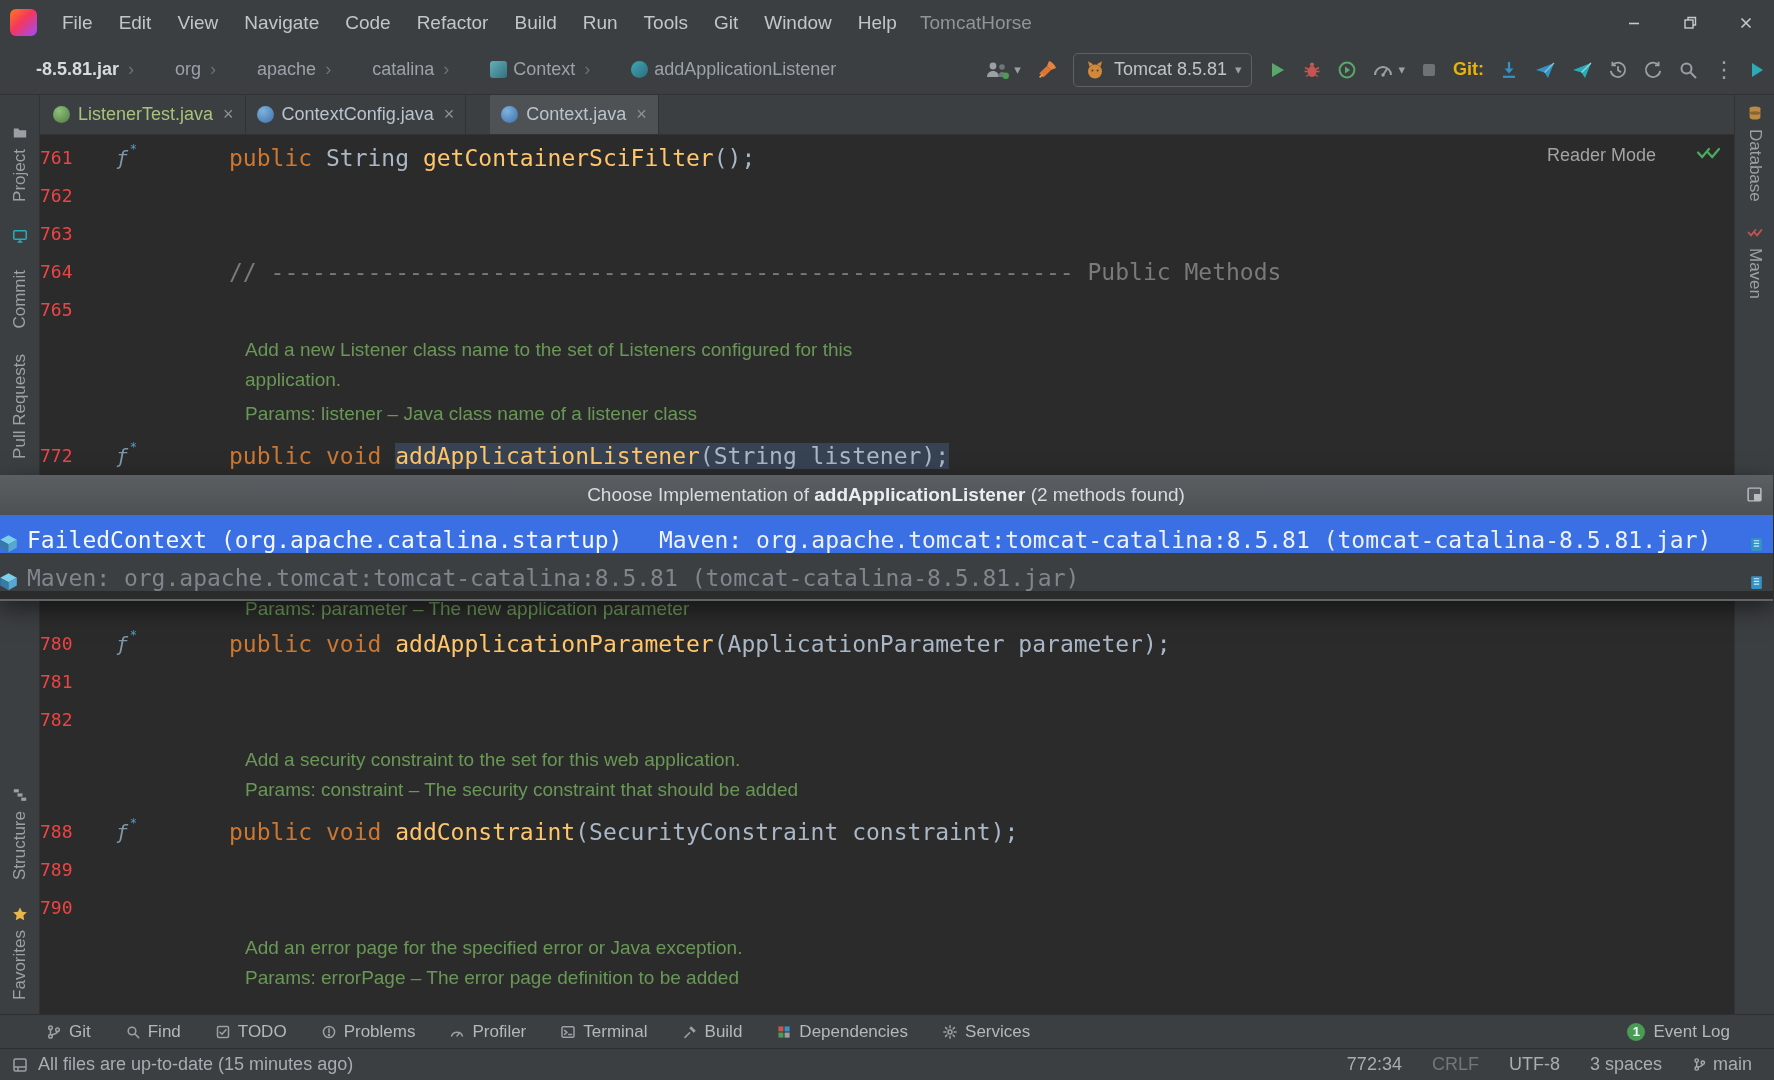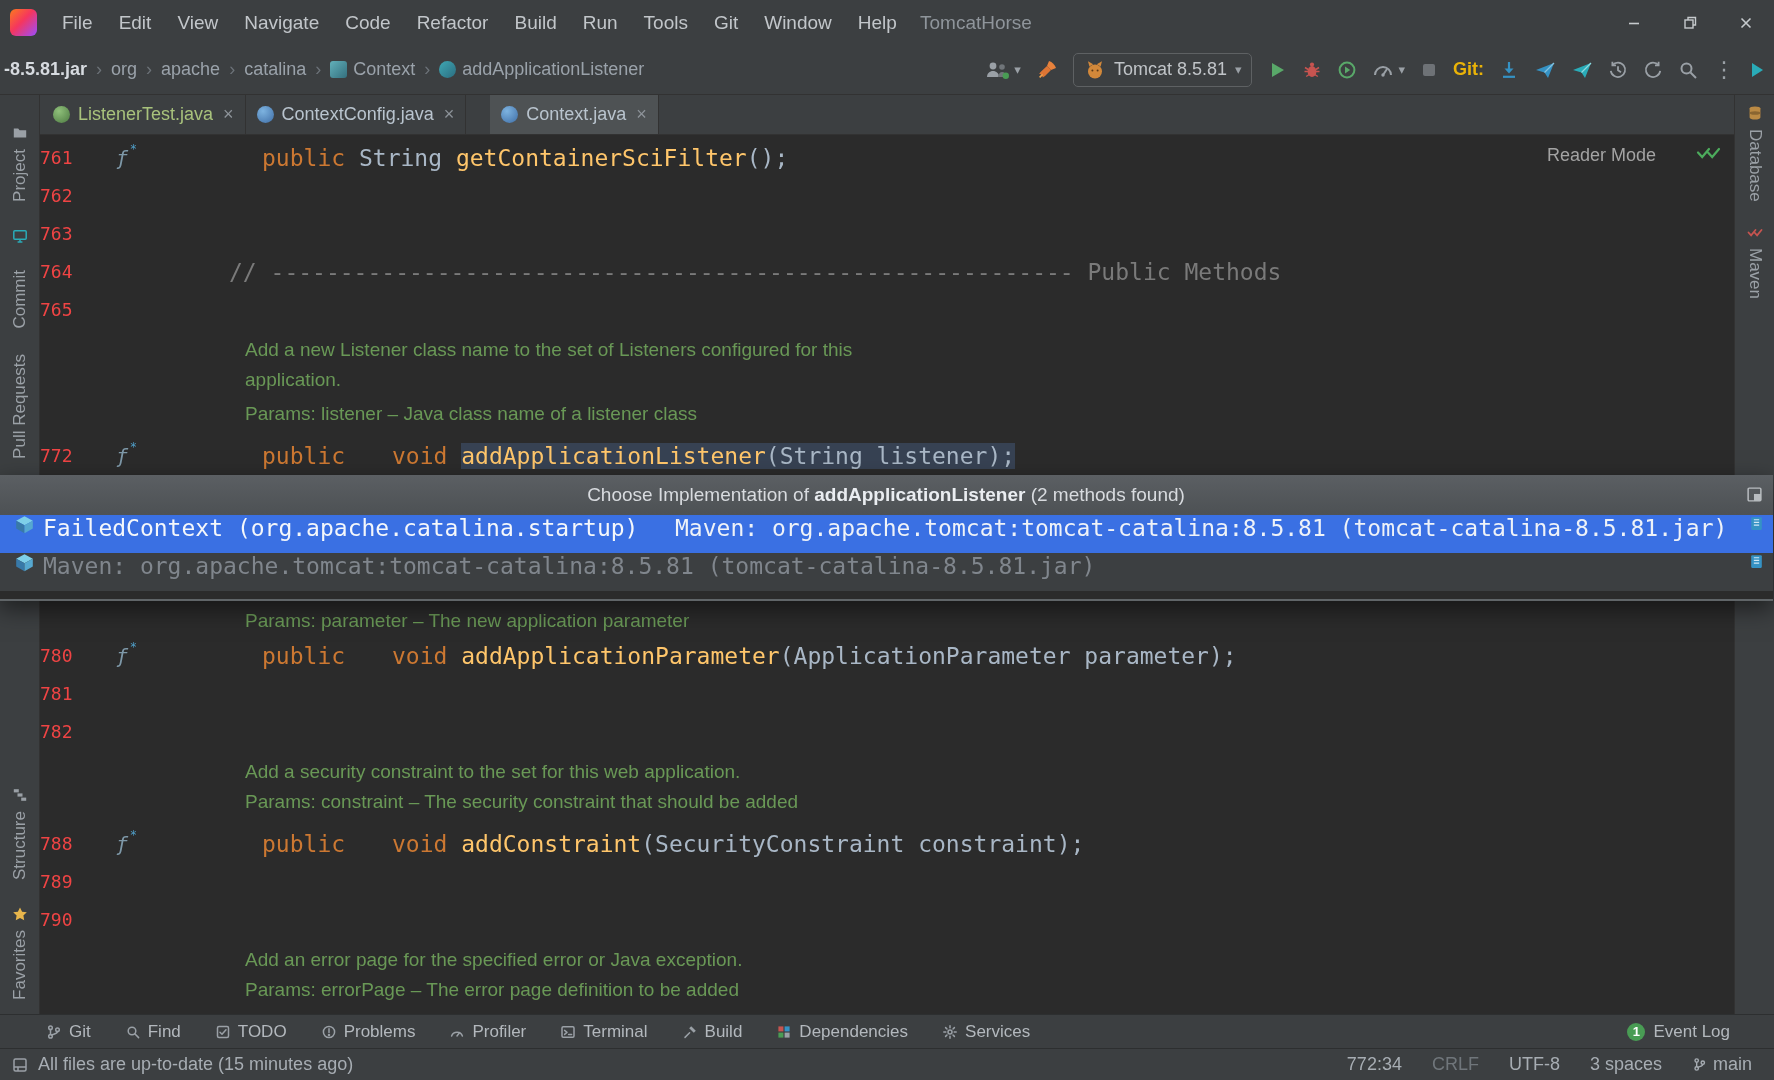--- a/index.html
+++ b/index.html
@@ -19,21 +19,21 @@
     background:linear-gradient(135deg,#fc7a1e 0%,#f5365e 45%,#9a4dff 100%);}
   .menu-items{display:flex;align-items:center;}
   .menu-item{font-size:19px;color:#c2c6ca;padding:0 13px;white-space:nowrap;}
   .win-title{position:absolute;left:920px;top:50%;transform:translateY(-50%);font-size:19px;color:#8f959b;}
   .win-controls{position:absolute;right:0;top:0;height:45px;display:flex;}
   .win-btn{width:56px;height:45px;display:flex;align-items:center;justify-content:center;}
 
   
   .navbar{height:50px;background:var(--panel-bg);display:flex;align-items:center;padding:0 10px 0 4px;border-bottom:1px solid #323232;}
   .breadcrumbs{display:flex;align-items:center;gap:9px;font-size:18px;color:#9aa2aa;white-space:nowrap;}
-  .bc-item{display:flex;align-items:center;gap:6px;}
+  .bc-item{display:flex;align-items:center;gap:6px;margin-left:32px;}
   .bc-item.bold{color:#d7dbe0;font-weight:700;}
   .bc-sep{color:#6c7278;}
   .bc-ico{display:inline-block;width:17px;height:17px;border-radius:3px;}
   .interface-icon{background:linear-gradient(135deg,#62b0ba,#34707e);}
   .method-icon{background:linear-gradient(135deg,#3fa8b4,#2b6d80);border-radius:50%;}
   .toolbar{margin-left:auto;display:flex;align-items:center;gap:15px;}
   .tb-group{display:flex;align-items:center;gap:4px;}
   .chev{font-size:13px;color:#9aa0a6;}
   .git-label{font-size:18px;color:#eab308;font-weight:bold;}
   .run-config{display:flex;align-items:center;gap:8px;border:1px solid #5e6163;border-radius:5px;height:34px;padding:0 10px;font-size:18px;color:#c0c4c8;}
@@ -66,40 +66,40 @@
 
   
   .editor{flex:1;position:relative;background:var(--editor-bg);font-family:"DejaVu Sans Mono",monospace;overflow:visible;}
   #editor-lines{padding-top:4px;}
   .ed-line{display:flex;height:38px;line-height:38px;font-size:23px;white-space:pre;}
   .gutter-num{width:58px;padding-right:6px;text-align:left;color:#ef4444;font-size:18px;flex:none;}
   .gutter-ico{width:48px;flex:none;display:flex;align-items:center;justify-content:center;}
   .gut-mark{font-style:italic;color:#7e98a8;font-size:20px;line-height:1;position:relative;}
   .gut-badge{position:absolute;top:-5px;right:-9px;font-size:12px;color:#4f9ec7;font-style:normal;}
   .code-text{padding-left:83px;color:#a9b7c6;}
-  .tk-kw{color:var(--keyword-orange);margin-left:33px;}
+  .tk-kw{color:var(--keyword-orange);}
   .tk-fn{color:var(--method-yellow);}
   .tk-pl,.tk-cls{color:#a9b7c6;}
   .tk-cmt{color:var(--comment-gray);}
   .tk-hl{background:rgba(85,125,185,.28);}
   .doc-line{height:30px;line-height:30px;font-family:"Liberation Sans",sans-serif;font-size:19px;color:var(--doc-green);}
   .doc-line .doc-text{padding-left:205px;display:block;}
-  .doc-clip{height:24px;overflow:hidden;margin-top:12px;}
+  .doc-clip{height:24px;overflow:hidden;}
   .doc-clip .doc-text{margin-top:-7px;}
   .reader-mode{position:absolute;top:10px;right:78px;font-family:"Liberation Sans",sans-serif;font-size:18px;color:#a3a3a3;z-index:3;}
   .inspect-ok{position:absolute;top:8px;right:12px;z-index:3;}
 
   
   .impl-popup{display:none;position:relative;z-index:6;width:1774px;margin-left:-41px;background:#3f4245;
     box-shadow:0 8px 22px rgba(0,0,0,.5);font-family:"Liberation Sans",sans-serif;}
   .popup-title{height:40px;display:flex;align-items:center;justify-content:center;position:relative;
     background:linear-gradient(#5b5f63,#4d5154);color:#d8dbdf;font-size:19px;}
   .popup-title b{color:#eaedf1;}
   .dock{position:absolute;right:10px;top:11px;}
-  .impl-row{height:38px;display:flex;align-items:flex-start;background:#3c3f41;padding-left:16px;
+  .impl-row{height:38px;display:flex;align-items:flex-end;background:#3c3f41;
     font-family:"DejaVu Sans Mono",monospace;font-size:23px;white-space:pre;}
   .impl-row.selected{background:var(--selection-blue);}
   .cube{margin-right:9px;}
   .impl-name{width:632px;flex:none;overflow:hidden;}
   .impl-class{color:#c2c9d1;}
   .impl-pkg{color:#80868d;}
   .impl-loc{color:#80868d;}
   .selected .impl-class,.selected .impl-pkg{color:#f4f7fb;}
   .selected .impl-loc{color:#eef2f8;}
   .lib{margin-left:auto;margin-right:8px;}

